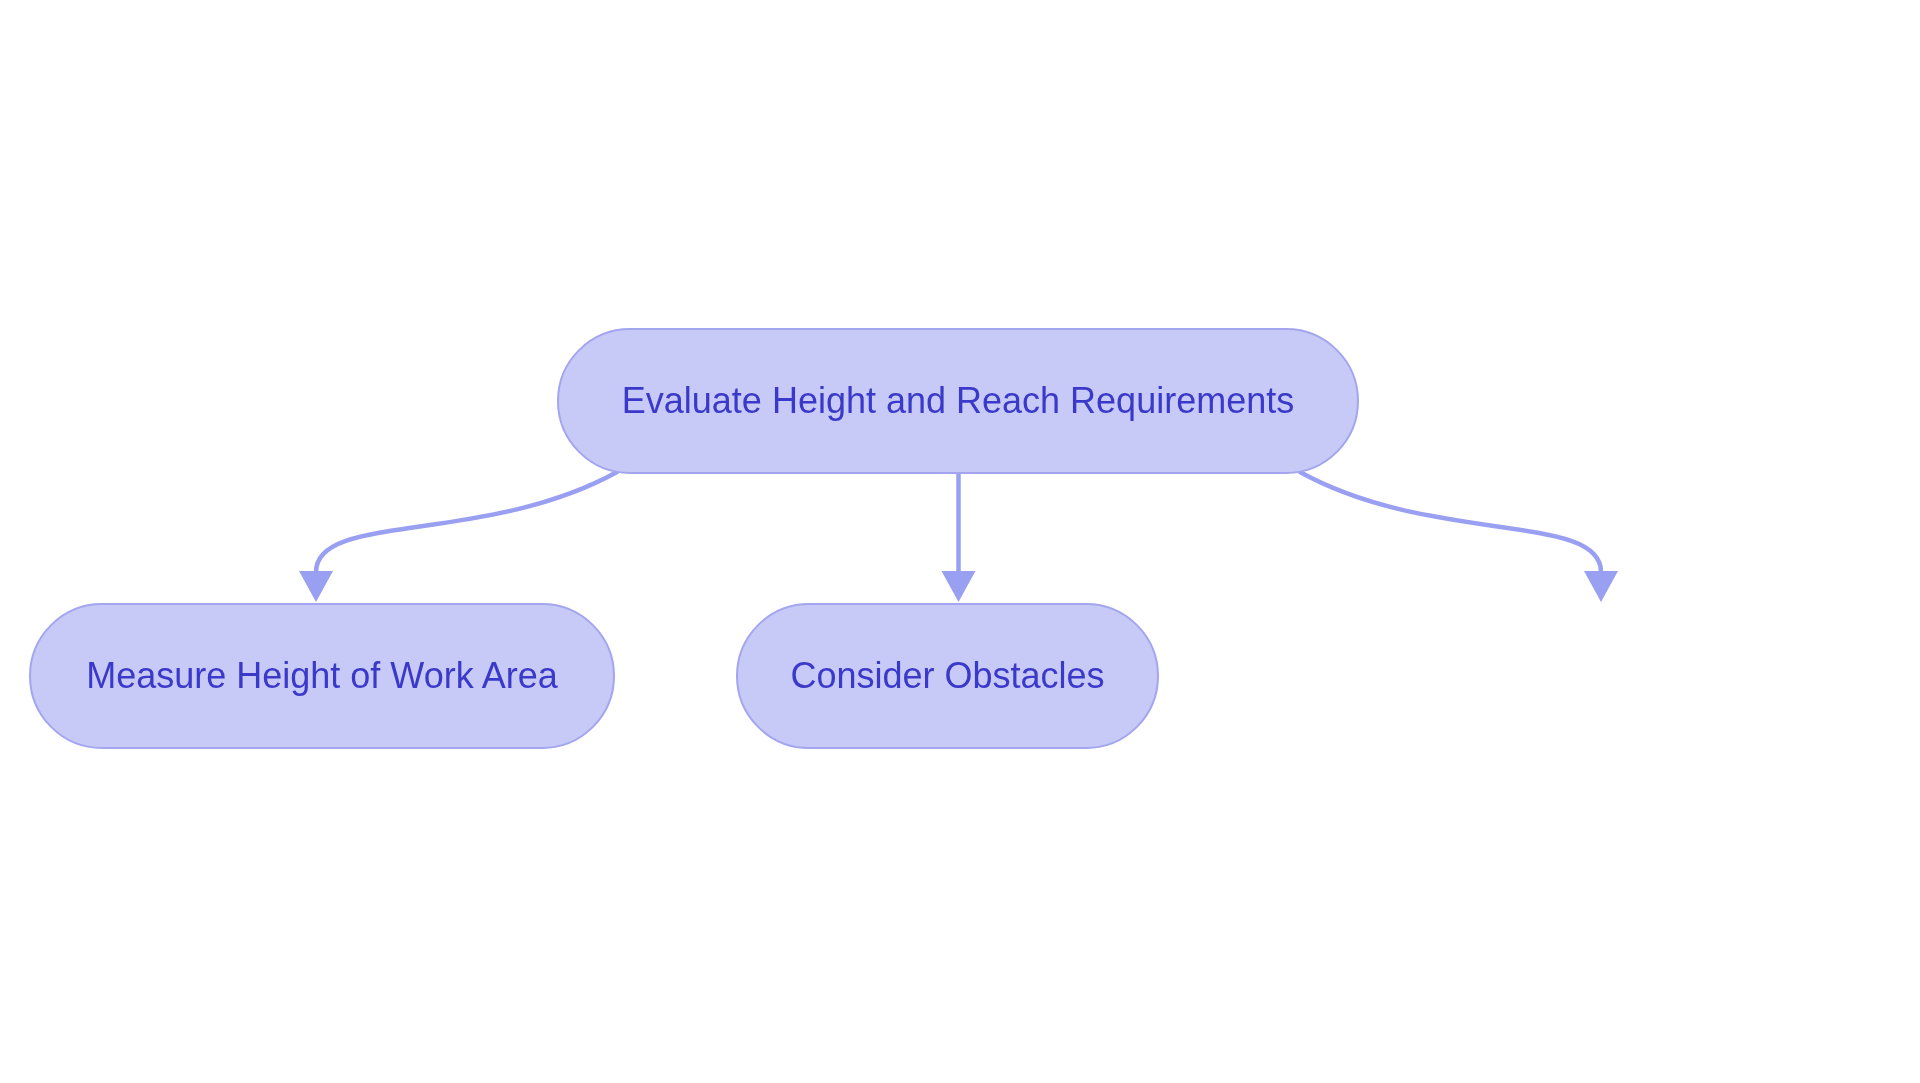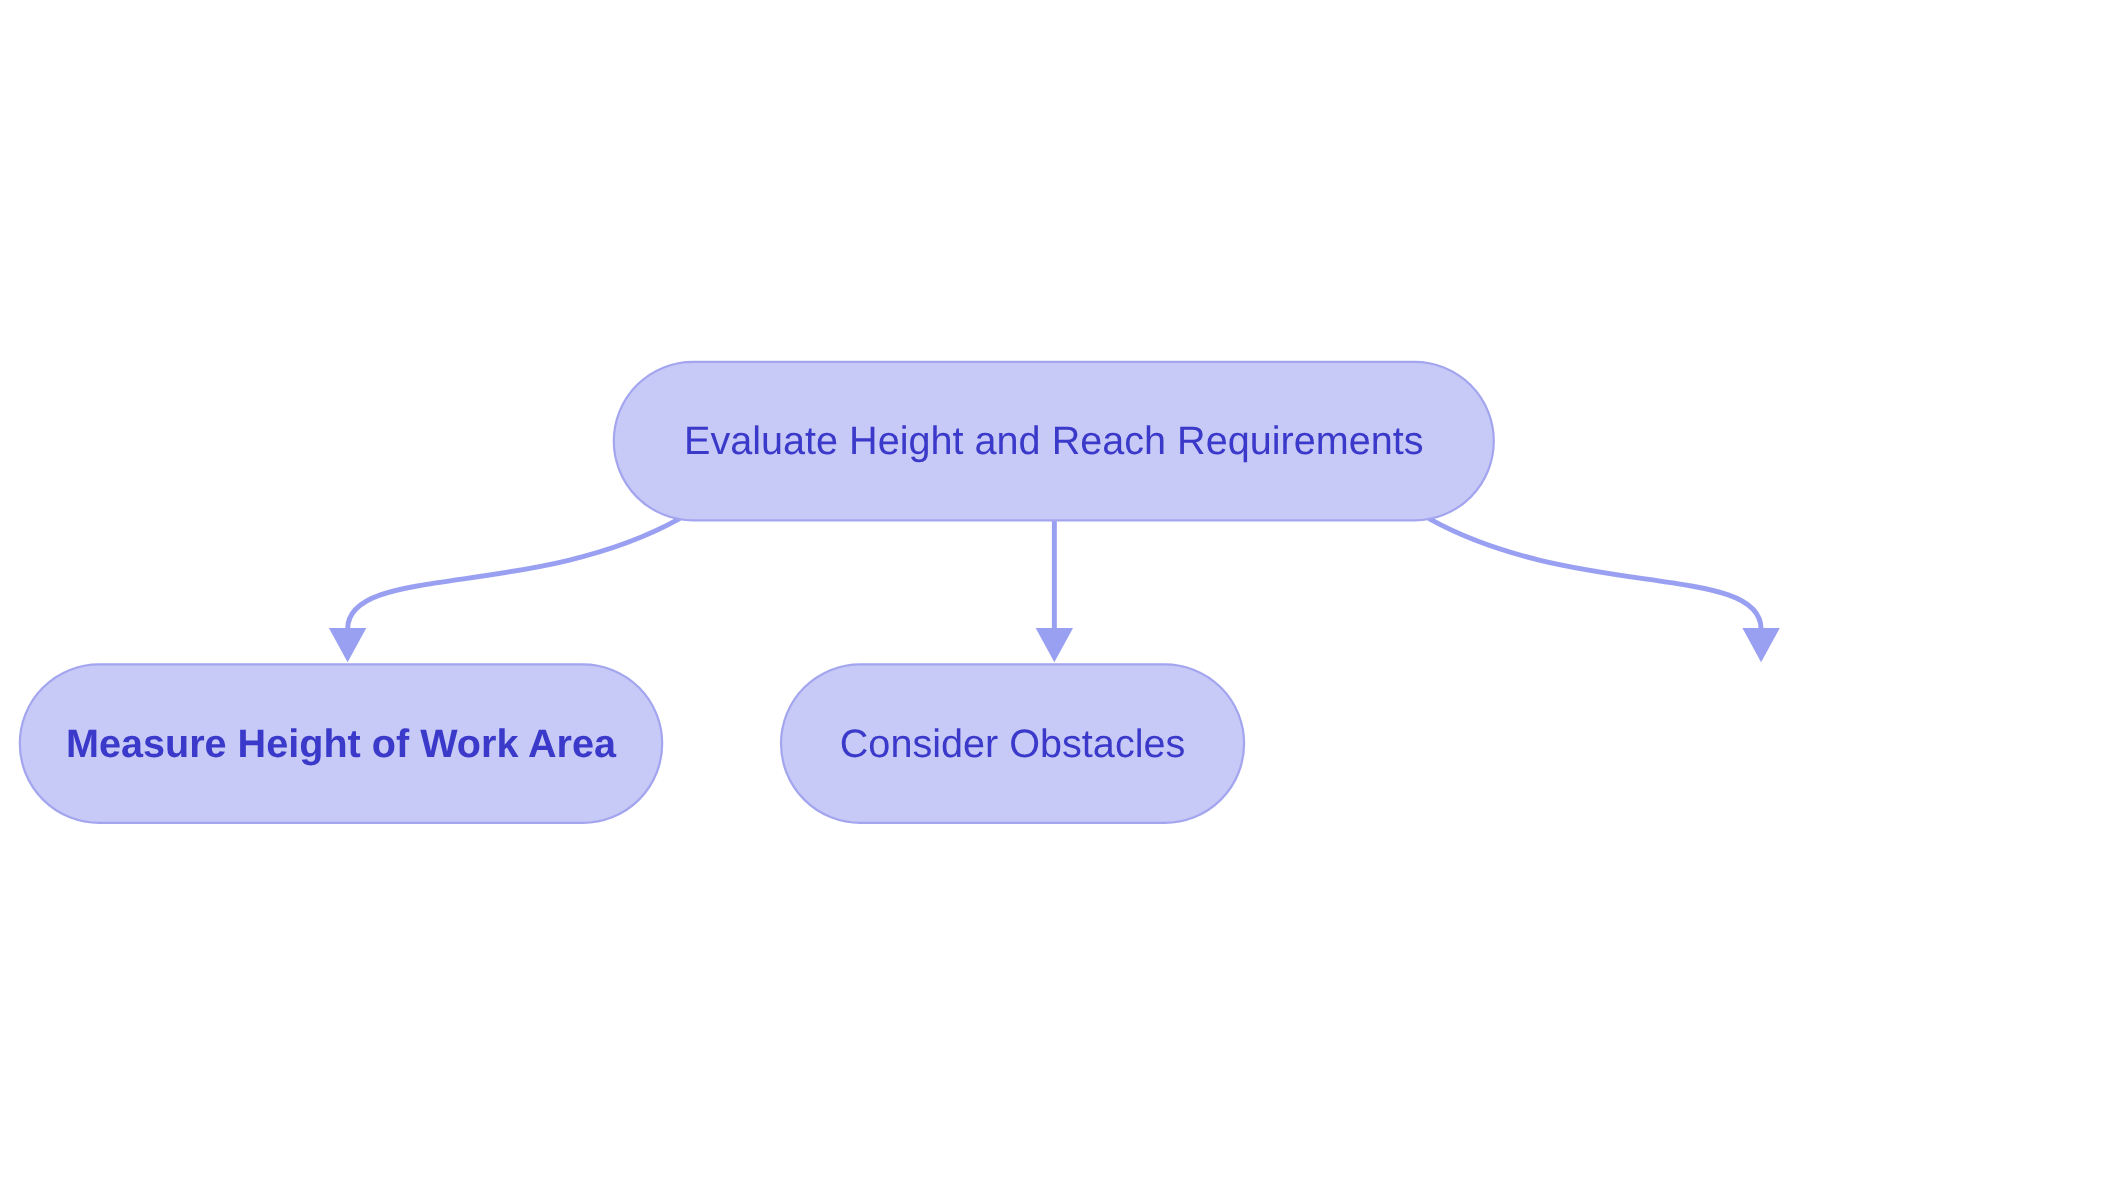--- a/index.html
+++ b/index.html
@@ -52,22 +52,22 @@
     justify-content: center;
     text-align: center;
   }
   .node .node-label {
     color: var(--text-color);
     font-size: 36px;
     line-height: 1.2;
     white-space: nowrap;
   }
   .node-root   { left: 557px;  top: 328px; width: 802px; }
-  .node-child1 { left: 17px;   top: 603px; width: 586px; font-weight: bold; }
-  .node-child2 { left: 709px;  top: 603px; width: 423px; }
+  .node-child1 { left: 29px;   top: 603px; width: 586px; }
+  .node-child2 { left: 736px;  top: 603px; width: 423px; }
   .node-child3 { left: 1303px; top: 603px; width: 598px; }
 </style>
 </head>
 <body>
 
 <div class="canvas">
 
   <svg class="edges-layer" viewBox="0 0 1920 1083" xmlns="http://www.w3.org/2000/svg">
 
     <path d="M 617 472 C 485 545, 316 512, 316 572"></path>

